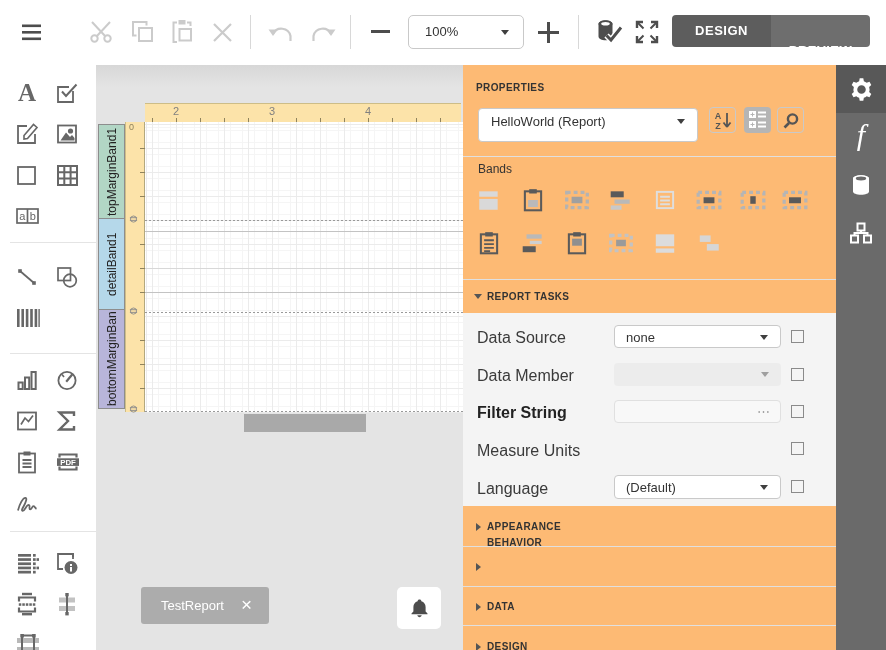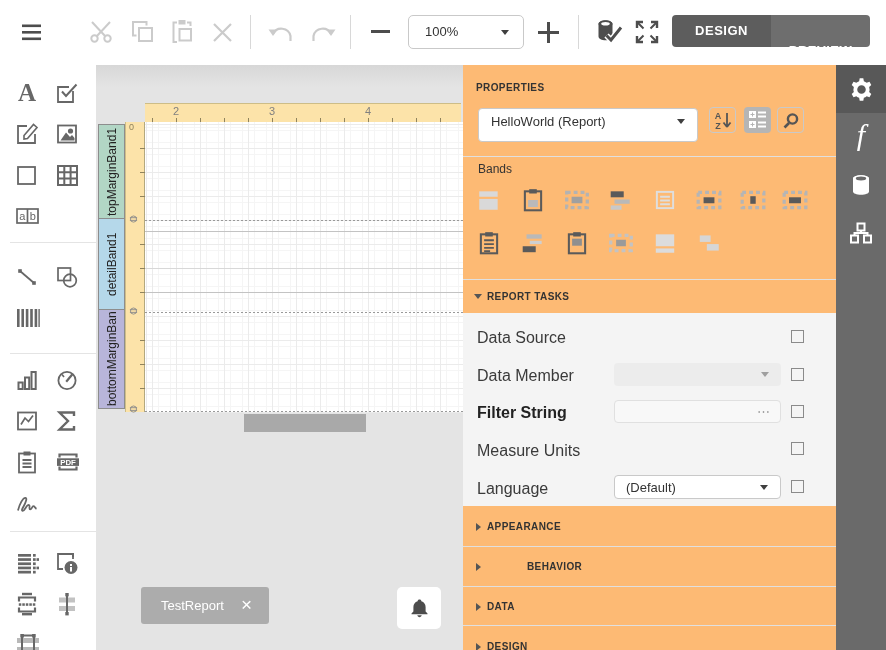--- a/index.html
+++ b/index.html
@@ -540,20 +540,24 @@
       <g fill="#d6d6d6">
           <rect x="3.5" y="5" width="10" height="6"></rect>
           <rect x="10" y="13" width="11" height="6"></rect>
         </g>
     </svg>
     <div class="abs psep" style="top:214px;"></div>
     <div class="abs tri-d" style="left:11px; top:229px;"></div>
     <div class="abs sechdr" style="left:24px; top:226px;">REPORT TASKS</div>
     <div class="abs" id="taskbody" style="left:0; top:248px; width:373px; height:193px; background:#f4f4f4;">
       <div class="abs rowlbl" style="left:14px; top:16px;">Data Source</div>
+      <div class="abs combo" style="left:151px; top:12px; width:167px; height:23px;">
+        <span style="position:absolute; left:11px; top:4px; font-size:13px; color:#333;">none</span>
+        <div class="caret" style="position:absolute; right:12px; top:9px;"></div>
+      </div>
       <div class="abs chk" style="left:328px; top:17px;"></div>
 
       <div class="abs rowlbl" style="left:14px; top:54px;">Data Member</div>
       <div class="abs" style="left:151px; top:50px; width:167px; height:23px; background:#ececec; border-radius:4px;">
         <div class="caret" style="position:absolute; right:12px; top:9px; border-top-color:#9f9f9f;"></div>
       </div>
       <div class="abs chk" style="left:328px; top:55px;"></div>
 
       <div class="abs rowlbl" style="left:14px; top:91px; font-weight:bold; color:#222;">Filter String</div>
       <div class="abs" style="left:151px; top:87px; width:167px; height:23px; background:#f8f8f8; border:1px solid #e0e0e0; border-radius:4px;">
@@ -567,21 +571,21 @@
       <div class="abs rowlbl" style="left:14px; top:167px;">Language</div>
       <div class="abs combo" style="left:151px; top:162px; width:167px; height:24px;">
         <span style="position:absolute; left:11px; top:4px; font-size:13px; color:#333;">(Default)</span>
         <div class="caret" style="position:absolute; right:12px; top:9px;"></div>
       </div>
       <div class="abs chk" style="left:328px; top:167px;"></div>
     </div>
     <div class="abs sechdr" style="left:24px; top:456px;">APPEARANCE</div>
     <div class="abs tri-r" style="left:13px; top:458px;"></div>
     <div class="abs psep" style="top:481px;"></div>
-    <div class="abs sechdr" style="left:24px; top:496px;margin-left:40px;">BEHAVIOR</div>
+    <div class="abs sechdr" style="left:24px; top:472px;">BEHAVIOR</div>
     <div class="abs tri-r" style="left:13px; top:498px;"></div>
     <div class="abs psep" style="top:521px;"></div>
     <div class="abs sechdr" style="left:24px; top:536px;">DATA</div>
     <div class="abs tri-r" style="left:13px; top:538px;"></div>
     <div class="abs psep" style="top:560px;"></div>
     <div class="abs sechdr" style="left:24px; top:576px;">DESIGN</div>
     <div class="abs tri-r" style="left:13px; top:578px;"></div>
   </div>
 
   <div id="sidebar" class="abs">

